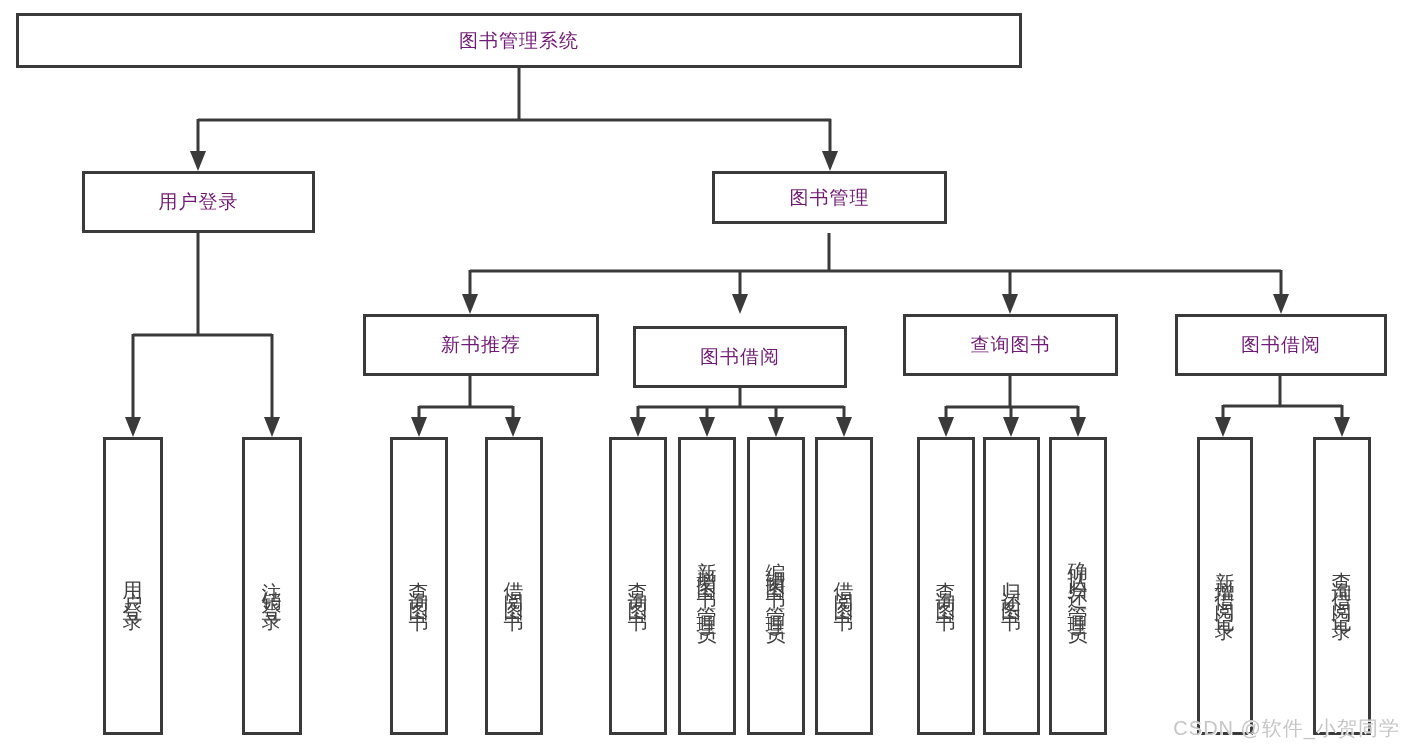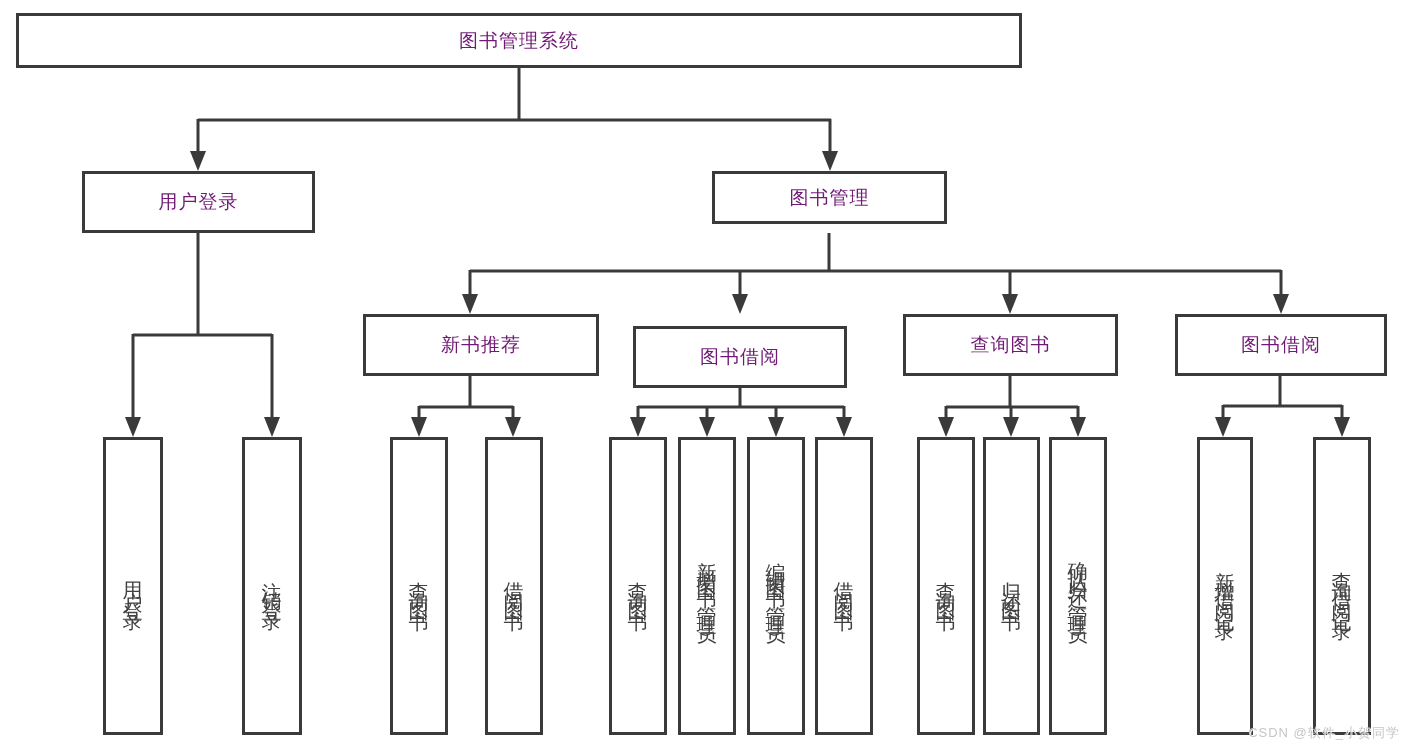--- a/index.html
+++ b/index.html
@@ -44,21 +44,21 @@
     font-size: 20px;
     letter-spacing: 10px;
     color: #404040;
     line-height: 1;
   }
   .vnode.long span { letter-spacing: 9px; }
   #watermark {
     position: absolute;
     right: 5px;
     bottom: 5px;
-    font-size: 13px;
+    font-size: 20px;
     color: #c6c6c6;
     letter-spacing: 1px;
     z-index: 3;
     text-shadow: 1px 1px 0 #ffffff;
   }
 </style>
 </head>
 <body>
 
 <div id="canvas">

